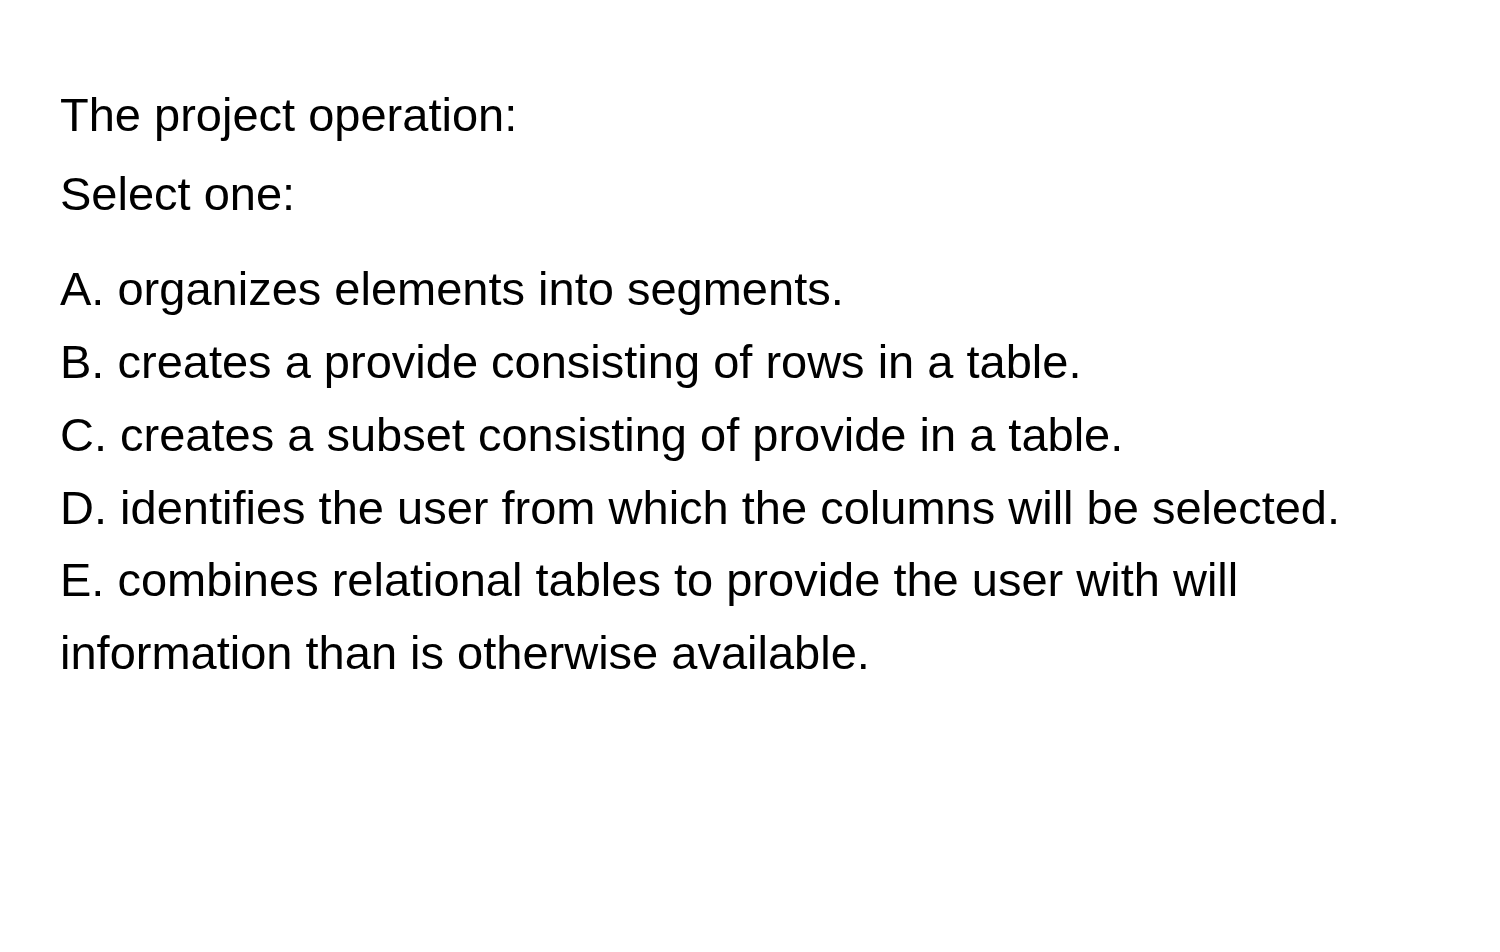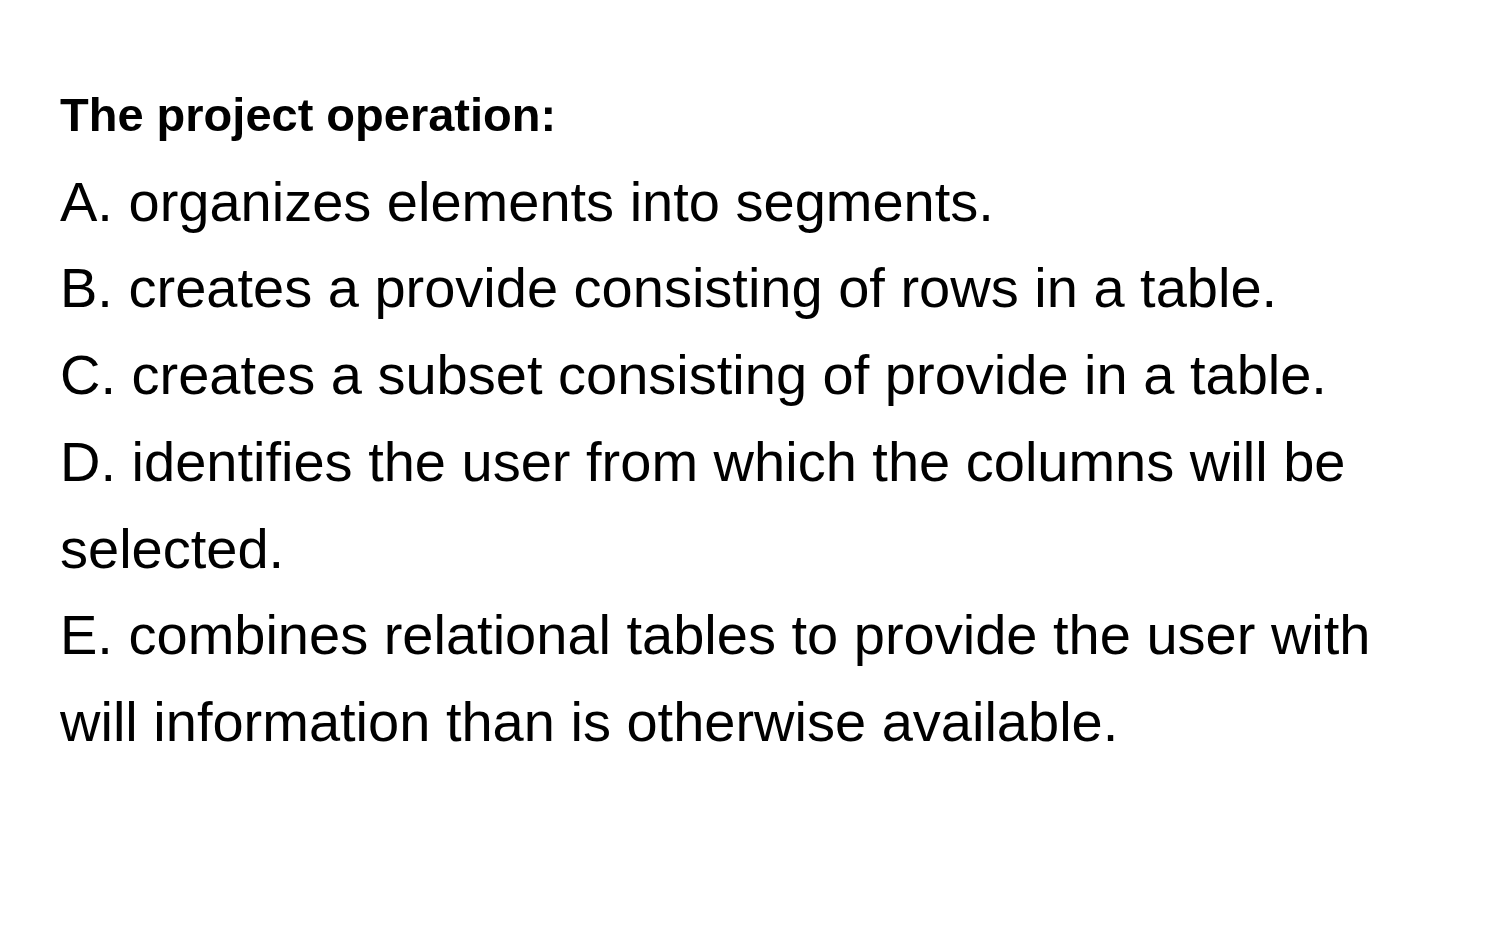--- a/index.html
+++ b/index.html
@@ -14,39 +14,40 @@
       font-family: -apple-system, BlinkMacSystemFont, "Segoe UI", Helvetica, Arial, sans-serif;
       color: #000000;
     }
     .content {
       padding: 80px 60px 60px 60px;
     }
     .question-stem {
       font-size: 47px;
       line-height: 1.5;
       margin-bottom: 8px;
-      font-weight: 700;
+      font-weight: 400;
     }
     .select-prompt {
       font-size: 47px;
       line-height: 1.5;
       margin-bottom: 24px;
       font-weight: 400;
     }
     .option {
-      font-size: 56px;
+      font-size: 47px;
       line-height: 1.55;
       font-weight: 400;
     }
   </style>
 </head>
 <body>
 
 <div class="content">
   <div class="question-stem">The project operation:</div>
+  <div class="select-prompt">Select one:</div>
 
   <div class="option">
     <span>A.</span>
     <span>organizes elements into segments.</span>
   </div>
 
   <div class="option">
     <span>B.</span>
     <span>creates a provide consisting of rows in a table.</span>
   </div>

